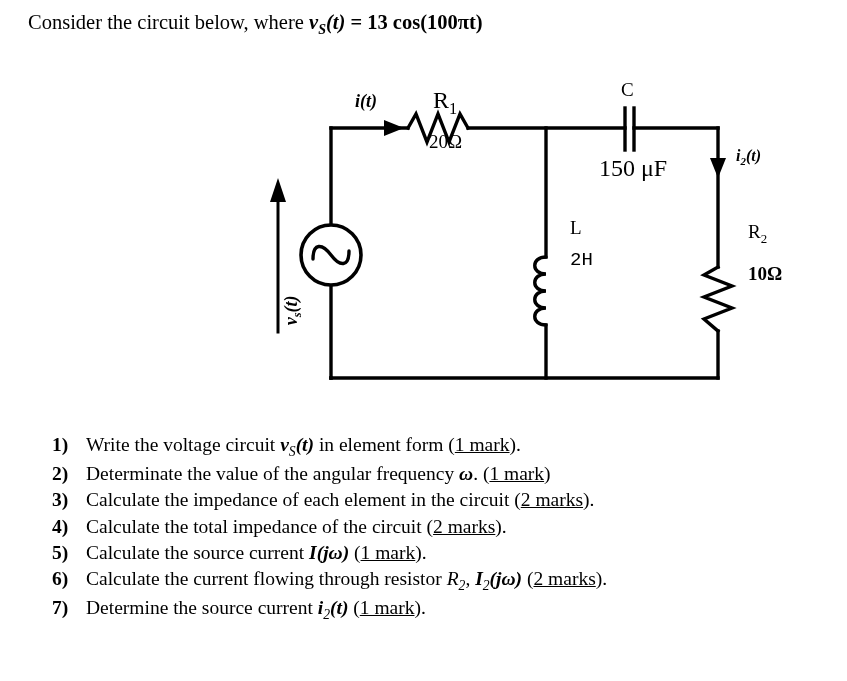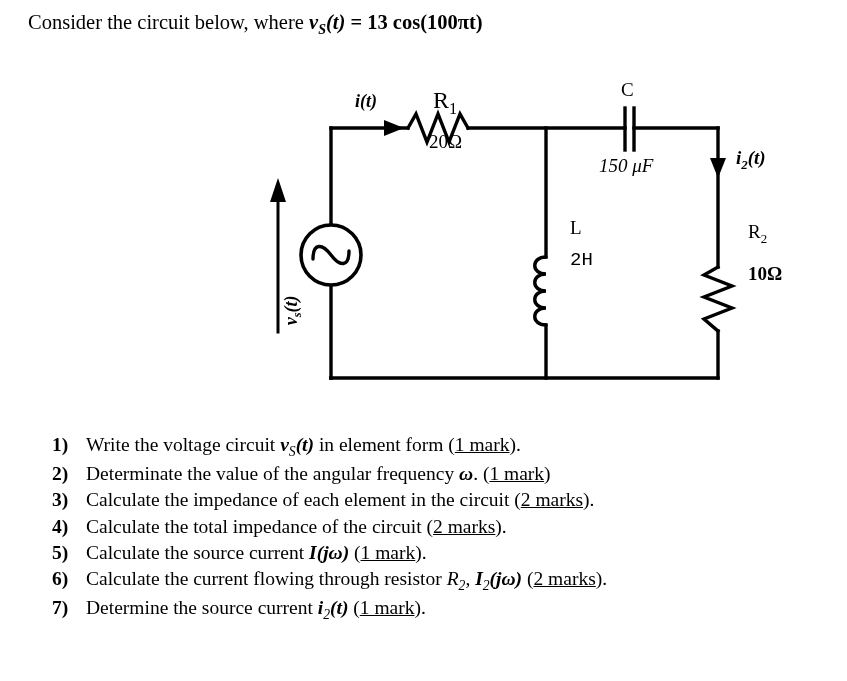--- a/index.html
+++ b/index.html
@@ -179,23 +179,23 @@
   <div class="clabel ital-b" style="left:355px; top:32px; font-size:18px;">
     <span>i</span><span>(t)</span>
   </div>
 
   <div class="clabel" style="left:433px; top:28px; font-size:24px;">
     <span>R</span><span class="sub">1</span>
   </div>
   <div class="clabel" style="left:429px; top:72px; font-size:19px;">20Ω</div>
 
   <div class="clabel" style="left:621px; top:20px; font-size:19px;">C</div>
-  <div class="clabel" style="left:599px; top:96px; font-size:19px; font-style:italic;">150 μF</div>
-
-  <div class="clabel ital-b" style="left:736px; top:88px; font-size:19px;">
+  <div class="clabel" style="left:599px; top:96px; font-size:24px; ">150 μF</div>
+
+  <div class="clabel ital-b" style="left:736px; top:88px; font-size:16px;">
     <span>i</span><span class="sub">2</span><span>(t)</span>
   </div>
 
   <div class="clabel" style="left:570px; top:158px; font-size:19px;">L</div>
   <div class="clabel" style="left:570px; top:191px; font-size:19px;font-family:Liberation Mono, monospace;">2H</div>
 
   <div class="clabel" style="left:748px; top:162px; font-size:19px;">
     <span>R</span><span class="sub">2</span>
   </div>
   <div class="clabel" style="left:748px; top:204px; font-size:19px;font-weight:bold;">10Ω</div>

